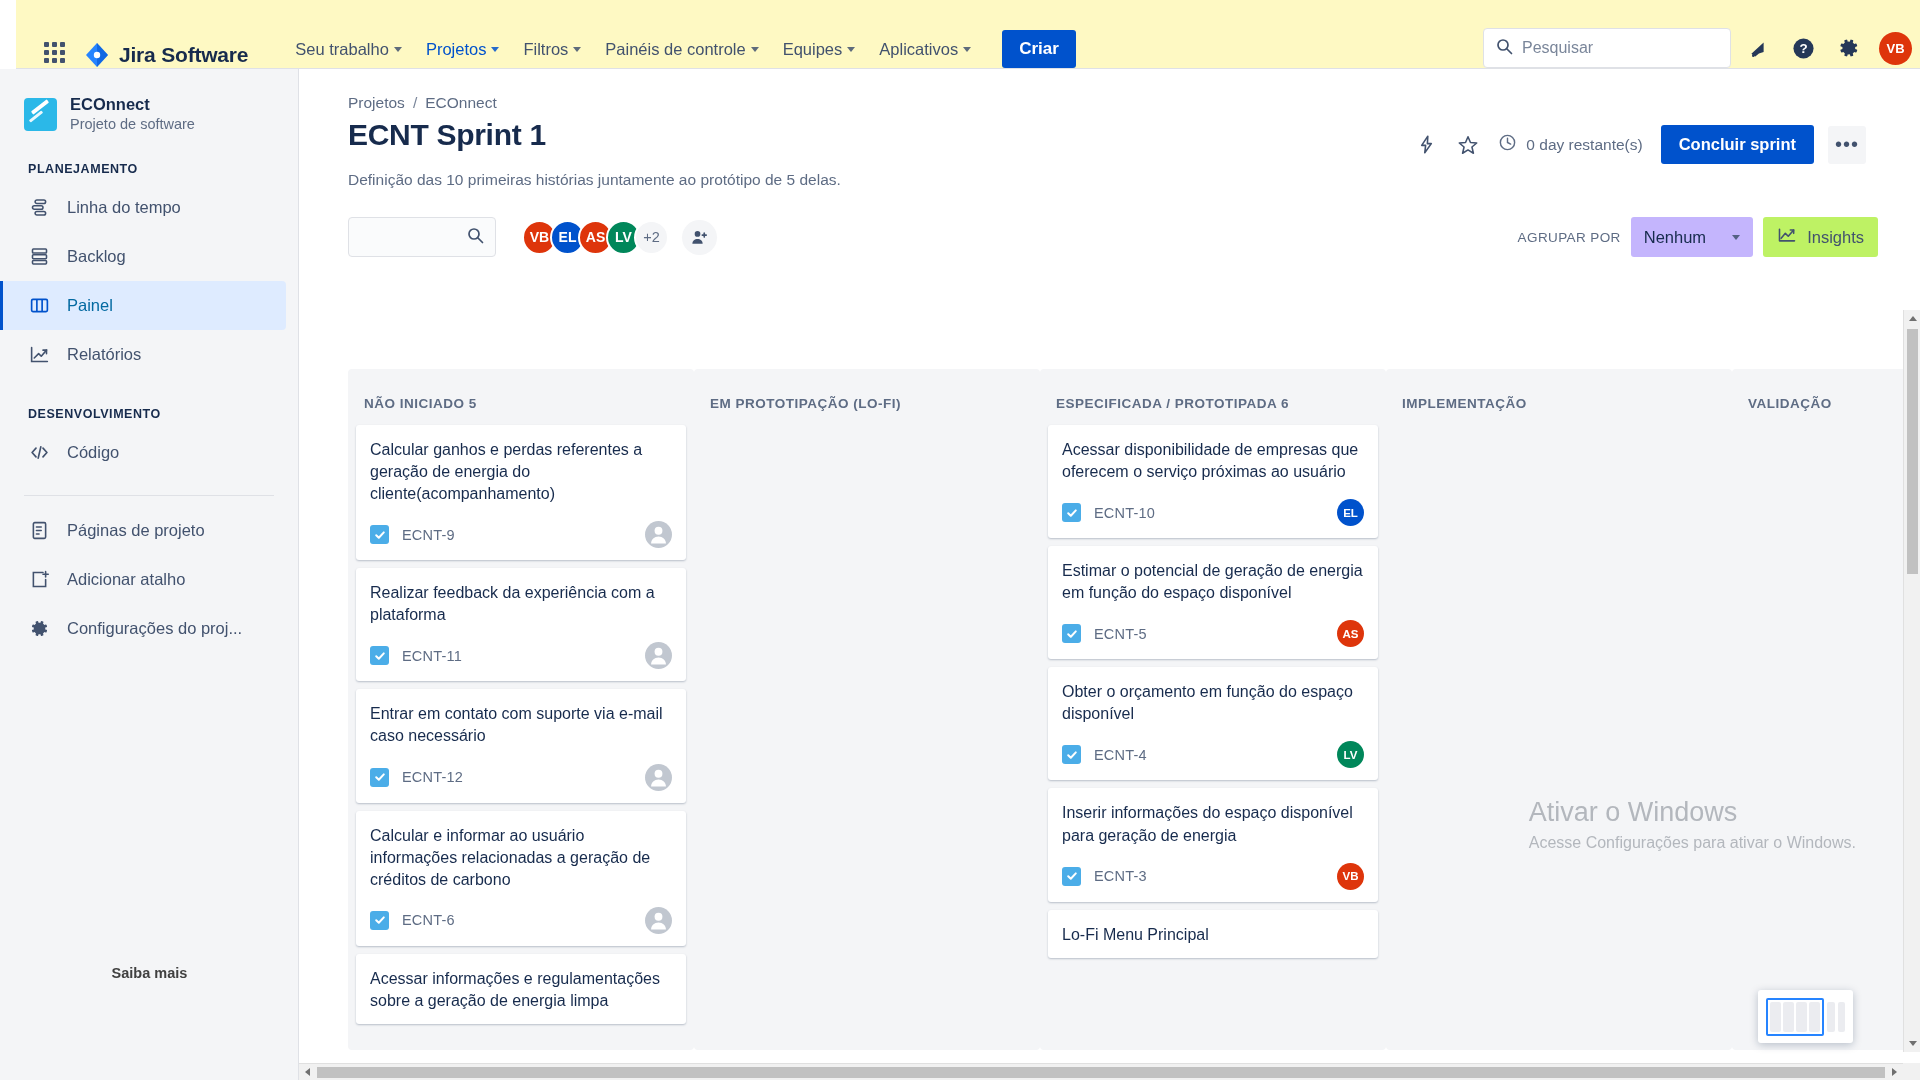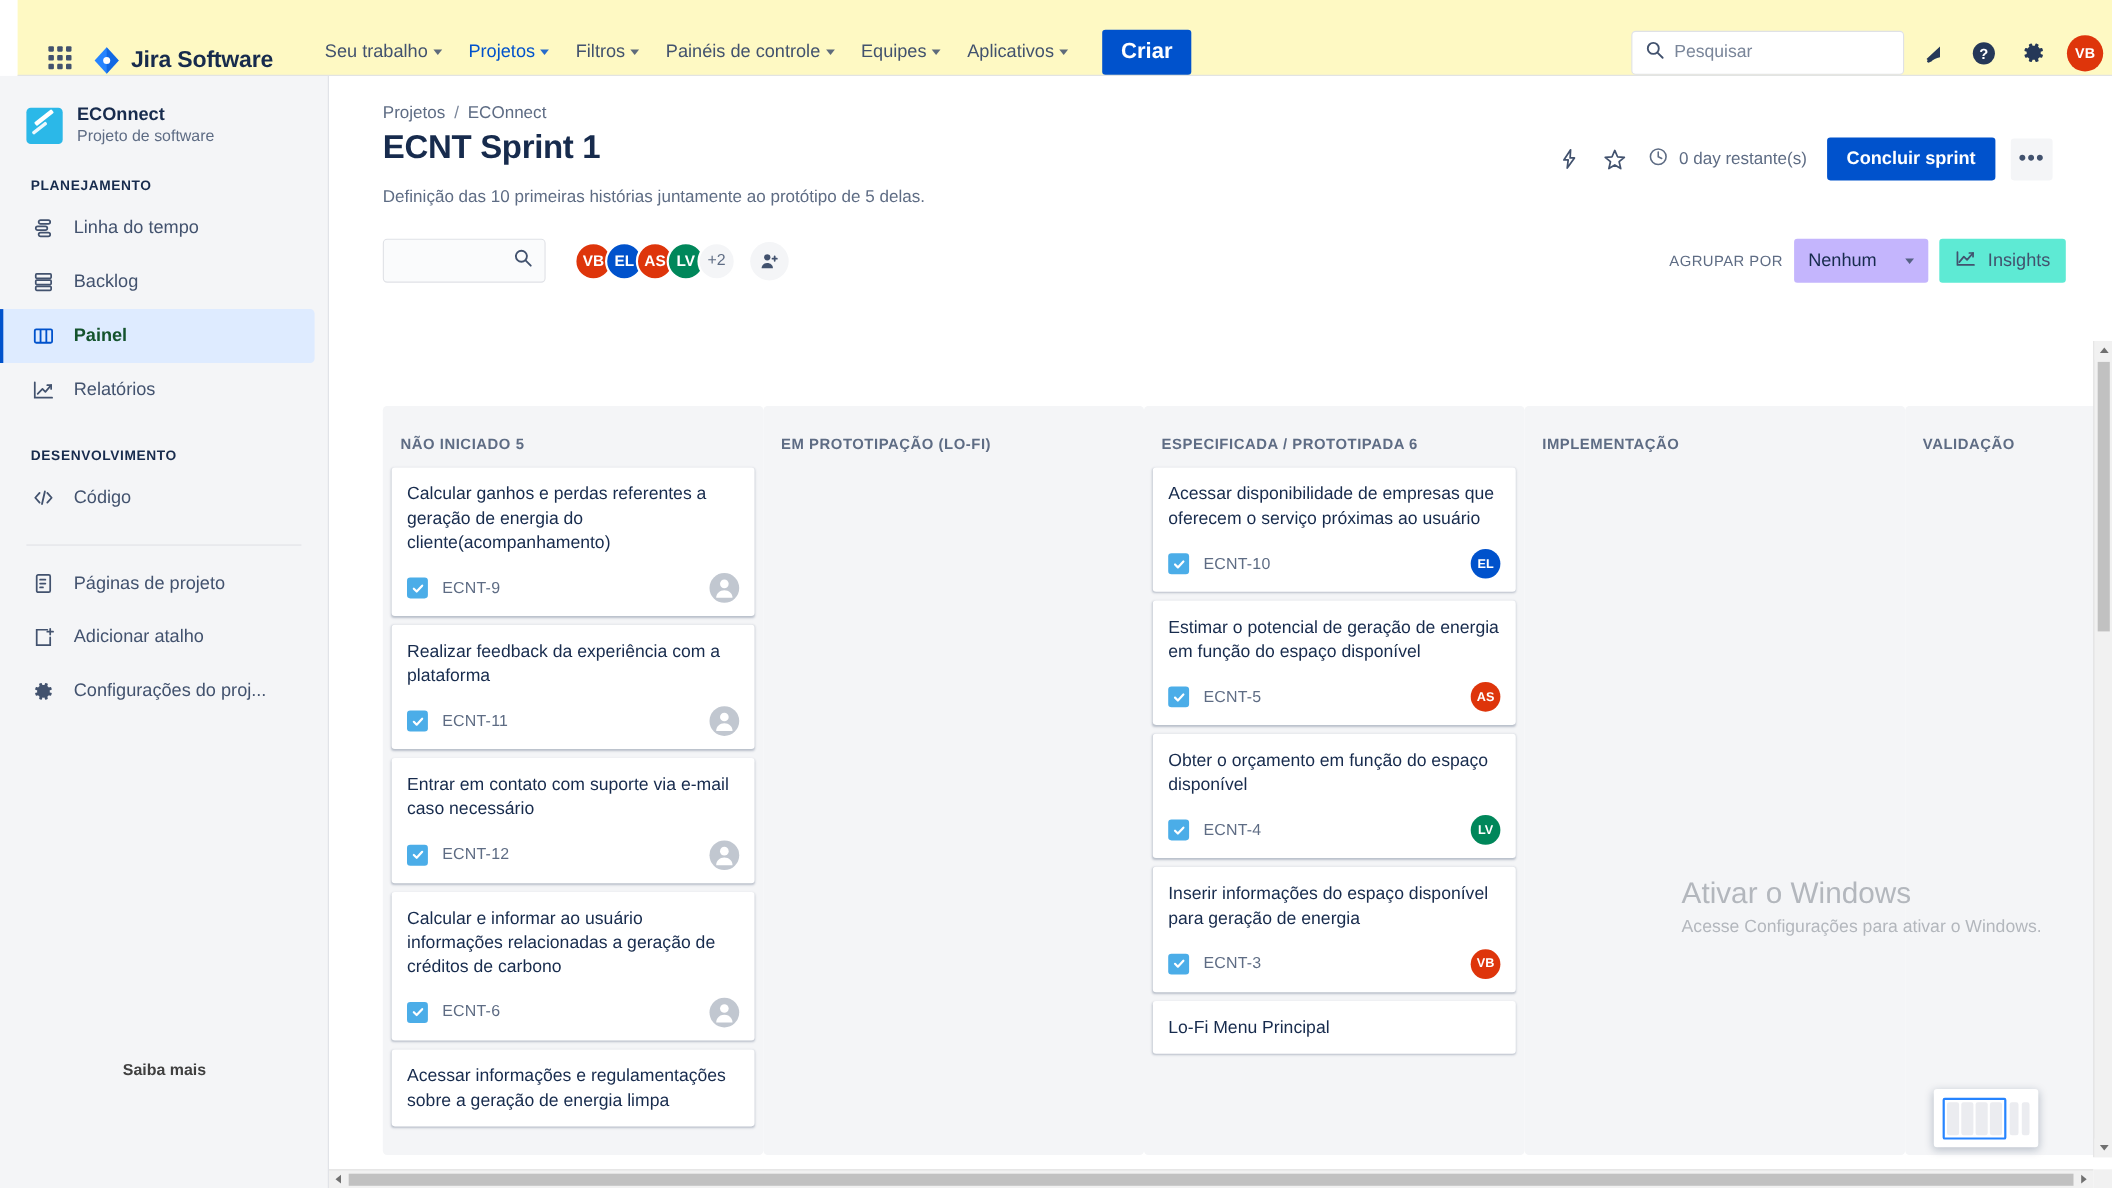--- a/index.html
+++ b/index.html
@@ -40,21 +40,21 @@
     display: flex; align-items: center; gap: 5px;
     padding: 8px 11px; font-size: 16.5px; color: #42526e;
     border-radius: 3px; cursor: pointer; white-space: nowrap;
   }
   .navlink.active { color: #0052cc; }
   .chev { display: inline-block; width: 0; height: 0;
     border-left: 4.5px solid transparent; border-right: 4.5px solid transparent;
     border-top: 5px solid currentColor; opacity: .85; }
   .btn-criar {
     margin-left: 18px; background: #0052cc; color: #fff;
-    font-size: 20px; font-weight: 600; border: none; border-radius: 3px;
+    font-size: 17px; font-weight: 600; border: none; border-radius: 3px;
     padding: 9px 17px; cursor: pointer; white-space: nowrap;
   }
   .nav-right { margin-left: auto; display: flex; align-items: center; gap: 6px; padding-right: 24px; }
   .searchbox {
     width: 248px; height: 40px; border: 1px solid #dfe1e6; border-radius: 4px;
     display: flex; align-items: center; gap: 9px; padding: 0 12px; background: #fff;
     cursor: text;
   }
   .searchbox input {
     border: none; outline: none; font-size: 16px; color: #42526e;
@@ -96,21 +96,21 @@
   .proj-sub { font-size: 14.5px; color: #5e6c84; line-height: 1.35; }
   .sb-section {
     font-size: 12.5px; font-weight: 700; color: #172b4d;
     letter-spacing: .55px; padding: 28px 0 7px 28px;
   }
   .sb-item {
     height: 49px; display: flex; align-items: center; gap: 16px;
     padding-left: 28px; margin-right: 12px; border-radius: 0 4px 4px 0;
     cursor: pointer; color: #42526e; font-size: 16.5px; position: relative;
   }
-  .sb-item.active { background: #deebff; color: #14532d; font-weight: 700; }
+  .sb-item.active { background: #deebff; color: #0369a1; font-weight: 400; }
   .sb-item.active::before {
     content: ""; position: absolute; left: 0; top: 0; bottom: 0;
     width: 3px; background: #0052cc;
   }
   .sb-ico { width: 23px; height: 23px; flex: none; display: flex; align-items: center; justify-content: center; }
   .sb-divider { height: 1px; background: #dfe1e6; margin: 18px 24px 10px 24px; }
   .sb-foot {
     position: absolute; bottom: 96px; left: 0; width: 299px;
     text-align: center; font-size: 14.5px; color: #5e6c84; line-height: 1.45; padding: 0 22px;
   }
@@ -168,21 +168,21 @@
     display: flex; align-items: center; justify-content: center; cursor: pointer;
     margin-left: 13px; color: #42526e;
   }
   .toolbar-right { margin-left: auto; display: flex; align-items: center; gap: 10px; }
   .group-label { font-size: 13.5px; color: #5e6c84; letter-spacing: .4px; }
   .select-pill {
     height: 40px; background: #c4b5fd; border-radius: 3px; display: flex; align-items: center;
     gap: 26px; padding: 0 13px; cursor: pointer; font-size: 16.5px; color: #172b4d; font-weight: 500;
   }
   .insights-btn {
-    height: 40px; background: #5eead4; border-radius: 3px; display: flex; align-items: center;
+    height: 40px; background: #bef264; border-radius: 3px; display: flex; align-items: center;
     gap: 10px; padding: 0 14px; cursor: pointer; font-size: 16.5px; color: #42526e;
   }
 
   
   .board-wrap { position: absolute; left: 0; top: 300px; width: 1621px; height: 711px; overflow: hidden; }
   .board { display: flex; padding-left: 49px; height: 681px; }
   .col { width: 346px; flex: none; background: #f4f5f7; border-radius: 4px; padding: 0 8px; }
   .col-head {
     font-size: 13.5px; font-weight: 600; letter-spacing: .5px; color: #5e6c84;
     padding: 27px 8px 14px 8px; white-space: nowrap; overflow: hidden;

